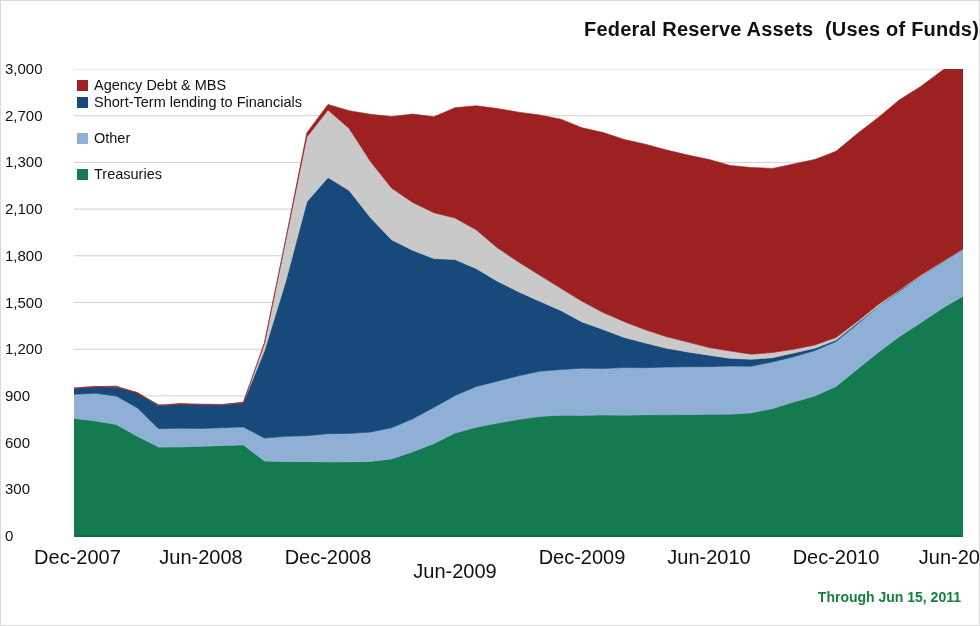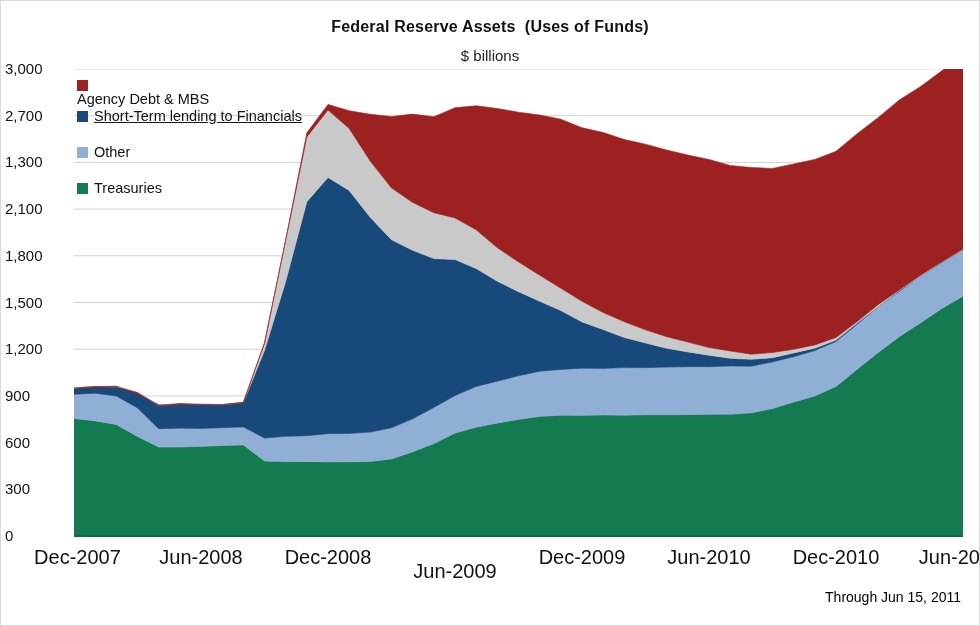--- a/index.html
+++ b/index.html
@@ -5,22 +5,22 @@
   html,body{margin:0;padding:0;}
   body{
     width:980px;height:626px;background:#ffffff;
     font-family:"Liberation Sans", sans-serif;
     color:#1a1a1a;overflow:hidden;position:relative;
   }
   #frame{position:absolute;inset:0;border:1px solid #d9d9d9;box-sizing:border-box;background:#fff;}
 
   
   #title{
-    position:absolute;left:0;right:0;top:17px;text-align:center;
-    font-size:16px;font-weight:bold;letter-spacing:.2px;color:#111;
+    position:absolute;left:0;right:0;top:17px;text-align:right;
+    font-size:20px;font-weight:bold;letter-spacing:.2px;color:#111;
     white-space:pre;
   }
   #subtitle{
     position:absolute;left:0;right:0;top:46px;text-align:center;
     font-size:15px;font-weight:normal;color:#222;
   }
 
   
   #plot{position:absolute;left:73px;top:68px;width:889px;height:467px;}
   #plot svg{display:block;width:889px;height:467px;}
@@ -40,30 +40,29 @@
 
   
   #legend{position:absolute;left:76px;top:76px;width:300px;}
   .leg-row{display:flex;align-items:flex-start;margin-bottom:0;}
   .sw{width:11px;height:11px;flex:0 0 11px;margin-top:3px;margin-right:6px;}
   .leg-label{font-size:14.5px;color:#111;line-height:17px;}
 
   
   #footer{
     position:absolute;right:18px;top:588px;
-    font-size:14px;font-weight:normal;color:#000000;
+    font-size:14px;font-weight:bold;color:#15803d;
   }
 </style>
 </head>
 <body>
 
 <div id="frame">
 
   <div id="title">Federal Reserve Assets  (Uses of Funds)</div>
-  <div id="subtitle">$ billions</div>
 
   <div id="yaxis">
       <div class="ytick" style="left: 4px; top: 527px;">0</div>
       <div class="ytick" style="left: 4px; top: 480.3px;">300</div>
       <div class="ytick" style="left: 4px; top: 433.6px;">600</div>
       <div class="ytick" style="left: 4px; top: 386.9px;">900</div>
       <div class="ytick" style="left: 4px; top: 340.2px;">1,200</div>
       <div class="ytick" style="left: 4px; top: 293.5px;">1,500</div>
       <div class="ytick" style="left: 4px; top: 246.8px;">1,800</div>
       <div class="ytick" style="left: 4px; top: 200.1px;">2,100</div>
@@ -102,25 +101,25 @@
       <div class="xtick" style="left: 127px; top: 2px;">Jun-2008</div>
       <div class="xtick" style="left: 254px; top: 2px;">Dec-2008</div>
       <div class="xtick" style="left: 381px; top: 16px;">Jun-2009</div>
       <div class="xtick" style="left: 508px; top: 2px;">Dec-2009</div>
       <div class="xtick" style="left: 635px; top: 2px;">Jun-2010</div>
       <div class="xtick" style="left: 762px; top: 2px;">Dec-2010</div>
       <div class="xtick" style="transform: translateX(-54%); left: 889px; top: 2px;">Jun-2011</div>
     </div>
 
   <div id="legend">
-      <div class="leg-row" style="margin-top: 0px; flex-direction: column;">
+      <div class="leg-row" style="margin-top: 0px;">
         <span class="sw" style="background: rgb(158, 33, 33);"></span>
         <span class="leg-label" style="white-space: nowrap;">Agency Debt &amp; MBS</span>
       </div>
-      <div class="leg-row" style="margin-top: 0px; text-decoration: underline;">
+      <div class="leg-row" style="margin-top: 0px;">
         <span class="sw" style="background: rgb(23, 73, 123);"></span>
         <span class="leg-label" style="white-space: nowrap;">Short-Term lending to Financials</span>
       </div>
       <div class="leg-row" style="margin-top: 19px;">
         <span class="sw" style="background: rgb(143, 175, 212);"></span>
         <span class="leg-label" style="white-space: nowrap;">Other</span>
       </div>
       <div class="leg-row" style="margin-top: 19px;">
         <span class="sw" style="background: rgb(20, 122, 79);"></span>
         <span class="leg-label" style="white-space: nowrap;">Treasuries</span>

